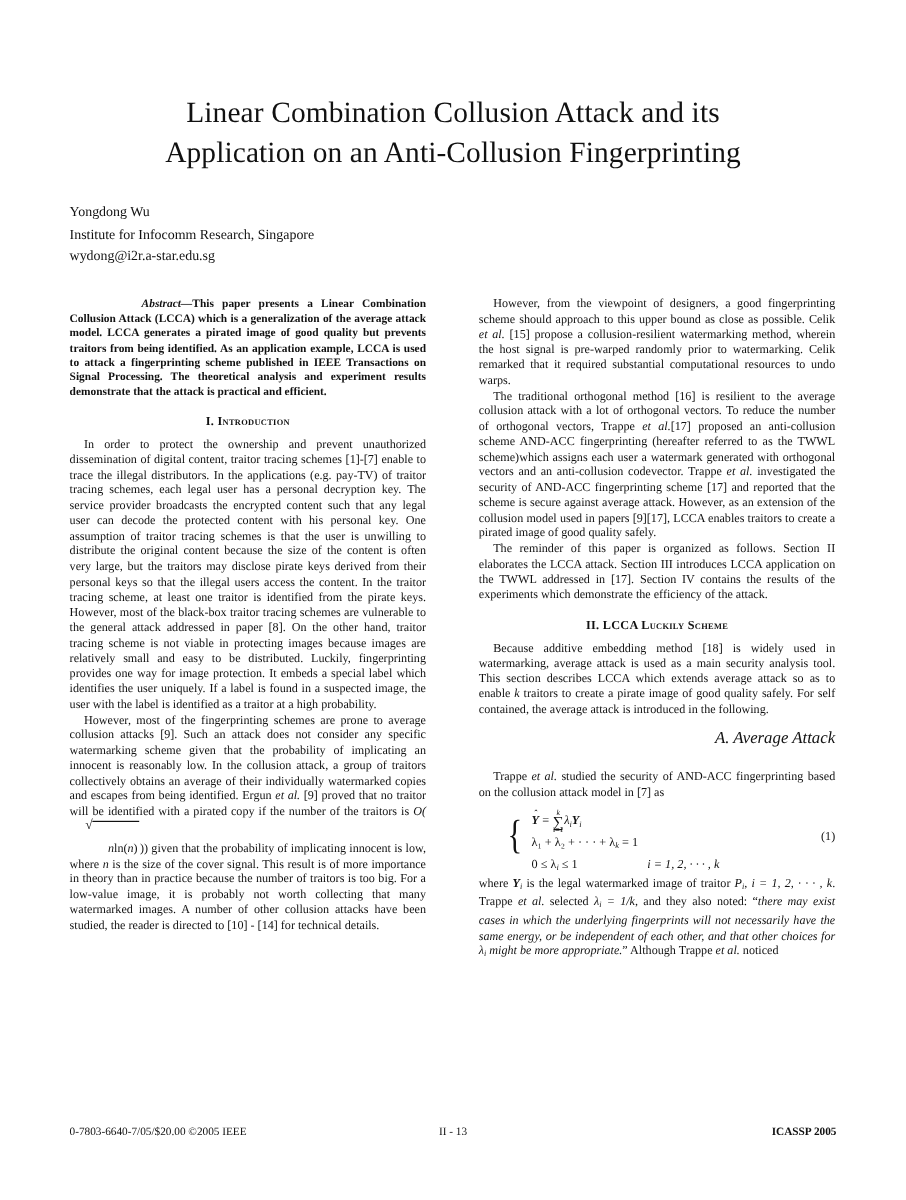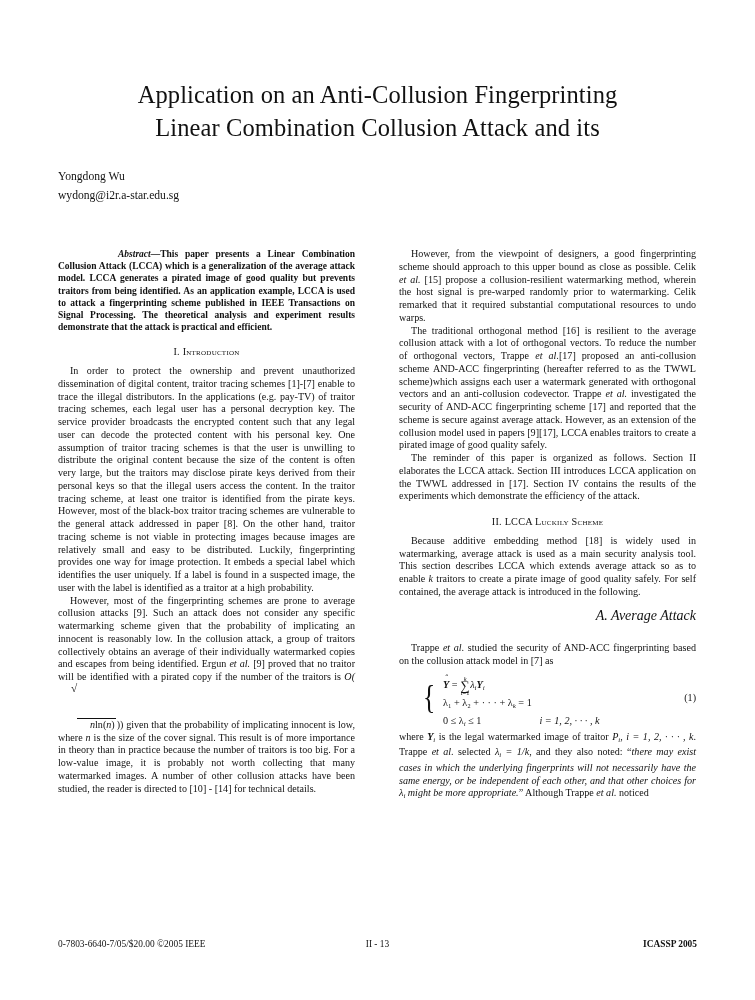--- a/index.html
+++ b/index.html
@@ -76,21 +76,21 @@
     text-indent: 12px;
   }
   .abstract .lead {
     font-style: italic;
     font-weight: bold;
     margin-left: 48px;
   }
 
   h2.section {
     font-size: 10.2px;
-    font-weight: normal;
+    font-weight: bold;
     font-variant: small-caps;
     text-align: center;
     text-indent: 0;
     margin: 13px 0 6px 0;
     letter-spacing: 0.25px;
   }
   h3.subsection {
     font-size: 14px;
     font-weight: normal;
     font-style: italic;
@@ -114,22 +114,21 @@
   }
   .sqrt-sign {
     position: absolute;
     left: 0; top: -0.5px;
     font-size: 1.12em;
     line-height: 1;
   }
   .sqrt-body {
     display: inline-block;
     border-top: 0.7px solid #111;
-    padding: 0 1px 0 1px;
-    margin-top: 34px;
+    padding: 17px 1px 0 1px;
   }
 
   
   .equation {
     position: relative;
     margin: 9px 0 8px 0;
     text-indent: 0;
     height: 46px;
   }
   .eq-brace {
@@ -204,27 +203,28 @@
   .footer-center { position: absolute; left: 0;   top: 0; width: 639px; text-align: center; }
   .footer-right  { position: absolute; right: 0;  top: 0; font-weight: bold; }
 </style>
 </head>
 <body>
 
 <div class="page">
 
   <div class="title-block">
     <h1 class="paper-title">
+      <span class="title-line">Linear Combination Collusion Attack and its</span>
       <span class="title-line">Application on an Anti-Collusion Fingerprinting</span>
-      <span class="title-line">Linear Combination Collusion Attack and its</span>
     </h1>
   </div>
 
   <div class="author-block">
     <span class="author-name">Yongdong Wu</span>
+    <span class="author-affil">Institute for Infocomm Research, Singapore</span>
     <span class="author-email">wydong@i2r.a-star.edu.sg</span>
   </div>
 
   <div class="col col-left">
 
     <p class="abstract"><span class="lead">Abstract—</span><span>This paper presents a Linear Combination Collusion Attack (LCCA) which is a generalization of the average attack model. LCCA generates a pirated image of good quality but prevents traitors from being identified. As an application example, LCCA is used to attack a fingerprinting scheme published in IEEE Transactions on Signal Processing. The theoretical analysis and experiment results demonstrate that the attack is practical and efficient.</span></p>
 
     <h2 class="section">I.  Introduction</h2>
 
     <p class="para">In order to protect the ownership and prevent unauthorized dissemination of digital content, traitor tracing schemes [1]-[7] enable to trace the illegal distributors. In the applications (e.g. pay-TV) of traitor tracing schemes, each legal user has a personal decryption key. The service provider broadcasts the encrypted content such that any legal user can decode the protected content with his personal key. One assumption of traitor tracing schemes is that the user is unwilling to distribute the original content because the size of the content is often very large, but the traitors may disclose pirate keys derived from their personal keys so that the illegal users access the content. In the traitor tracing scheme, at least one traitor is identified from the pirate keys. However, most of the black-box traitor tracing schemes are vulnerable to the general attack addressed in paper [8]. On the other hand, traitor tracing scheme is not viable in protecting images because images are relatively small and easy to be distributed. Luckily, fingerprinting provides one way for image protection. It embeds a special label which identifies the user uniquely. If a label is found in a suspected image, the user with the label is identified as a traitor at a high probability.</p>

